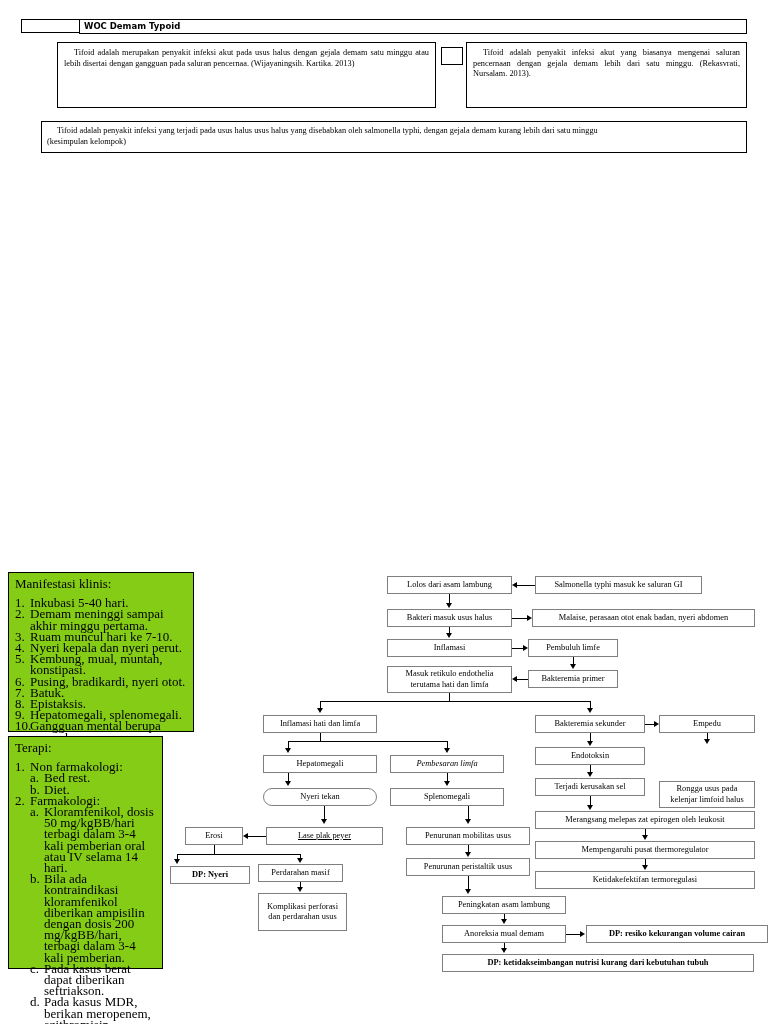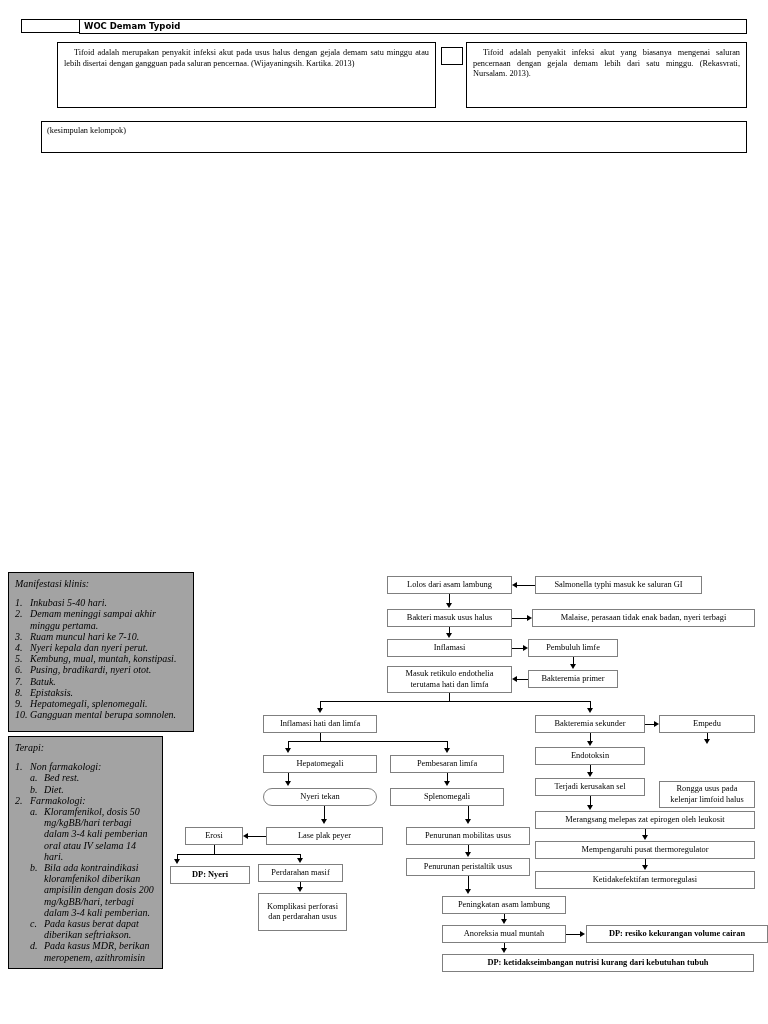--- a/index.html
+++ b/index.html
@@ -81,25 +81,24 @@
     line-height: 11px;
     padding: 3px 5px 2px 5px;
   }
   .indent-first { text-indent: 10px; display: block; }
 
   
   .side-box {
     position: absolute;
     border: 1px solid #000;
     box-sizing: border-box;
-    background: #a3a3a3;
-    font-size: 10px;
+    background: #84cc16;
+    font-size: 13px;
     line-height: 11.2px;
     padding: 5px 6px;
-    font-style: italic;
   }
   #manifestasi-box { left: 8px; top: 572px; width: 186px; height: 160px; }
   #terapi-box      { left: 8px; top: 736px; width: 155px; height: 233px; }
 
   .side-title { margin: 0 0 8px 0; }
 
   ol.num-list {
     list-style: none;
     margin: 0;
     padding: 0;
@@ -188,20 +187,21 @@
   <span class="indent-first">Tifoid adalah merupakan penyakit infeksi akut pada usus halus  dengan gejala demam  satu minggu atau lebih disertai dengan gangguan pada saluran pencernaa. (Wijayaningsih. Kartika. 2013)</span>
 </div>
 
 <div id="small-square"></div>
 
 <div class="def-box" id="def-right">
   <span class="indent-first">Tifoid adalah penyakit infeksi akut yang biasanya mengenai saluran pencernaan dengan gejala demam lebih dari satu minggu. (Rekasvrati, Nursalam. 2013).</span>
 </div>
 
 <div id="def-bottom">
+  <span class="indent-first">Tifoid adalah penyakit infeksi yang terjadi pada usus halus  usus halus yang disebabkan oleh salmonella typhi,  dengan gejala demam kurang lebih dari satu minggu</span>
   <span>(kesimpulan kelompok)</span>
 </div>
 
 <div class="side-box" id="manifestasi-box">
   <div class="side-title">Manifestasi klinis:</div>
   <ol class="num-list" id="manifestasi-list">
       <li><span class="mk">1.</span><span>Inkubasi 5-40 hari.</span></li>
       <li><span class="mk">2.</span><span>Demam meninggi sampai akhir minggu pertama.</span></li>
       <li><span class="mk">3.</span><span>Ruam muncul hari ke 7-10.</span></li>
       <li><span class="mk">4.</span><span>Nyeri kepala dan nyeri perut.</span></li>
@@ -226,56 +226,56 @@
           <li><span class="mk">b.</span><span>Bila ada kontraindikasi kloramfenikol diberikan ampisilin dengan dosis 200 mg/kgBB/hari, terbagi dalam 3-4 kali pemberian.</span></li>
           <li><span class="mk">c.</span><span>Pada kasus berat dapat diberikan seftriakson.</span></li>
           <li><span class="mk">d.</span><span>Pada kasus MDR, berikan meropenem, azithromisin</span></li>
         </ol></li>
     </ol>
 </div>
 
 <div class="node" style="left:535px; top:576px; width:167px; height:18px;">Salmonella typhi masuk ke saluran GI</div>
 <div class="node" style="left:387px; top:576px; width:125px; height:18px;">Lolos dari asam lambung</div>
 <div class="node" style="left:387px; top:609px; width:125px; height:18px;">Bakteri masuk usus halus</div>
-<div class="node" style="left:532px; top:609px; width:223px; height:18px;">Malaise, perasaan tidak enak badan, nyeri terbagi</div>
+<div class="node" style="left:532px; top:609px; width:223px; height:18px;">Malaise, perasaan otot enak badan, nyeri abdomen</div>
 <div class="node" style="left:387px; top:639px; width:125px; height:18px;">Inflamasi</div>
 <div class="node" style="left:528px; top:639px; width:90px;  height:18px;">Pembuluh limfe</div>
 <div class="node" style="left:387px; top:666px; width:125px; height:27px;">Masuk retikulo endothelia terutama hati dan limfa</div>
 <div class="node" style="left:528px; top:670px; width:90px;  height:18px;">Bakteremia primer</div>
 
 <div class="node" style="left:263px; top:715px; width:114px; height:18px;">Inflamasi hati dan limfa</div>
 <div class="node" style="left:535px; top:715px; width:110px; height:18px;">Bakteremia sekunder</div>
 <div class="node" style="left:659px; top:715px; width:96px;  height:18px;">Empedu</div>
 
 <div class="node" style="left:263px; top:755px; width:114px; height:18px;">Hepatomegali</div>
-<div class="node" style="left:390px; top:755px; width:114px; height:18px;">Pembesaran limfa</div>
+<div class="node" style="left:390px; top:755px; width:114px; height:18px;font-style:italic;">Pembesaran limfa</div>
 <div class="node" style="left:535px; top:747px; width:110px; height:18px;">Endotoksin</div>
 <div class="node" style="left:659px; top:745px; width:96px;  height:27px;margin-top:36px;">Rongga usus pada kelenjar limfoid halus</div>
 
 <div class="node" style="left:263px; top:788px; width:114px; height:18px;border-radius:9px;">Nyeri tekan</div>
 <div class="node" style="left:390px; top:788px; width:114px; height:18px;">Splenomegali</div>
 <div class="node" style="left:535px; top:778px; width:110px; height:18px;">Terjadi kerusakan sel</div>
 
 <div class="node" style="left:535px; top:811px; width:220px; height:18px;">Merangsang melepas zat epirogen oleh leukosit</div>
 
 <div class="node" style="left:185px; top:827px; width:58px;  height:18px;">Erosi</div>
-<div class="node" style="left:266px; top:827px; width:117px; height:18px;">Lase plak peyer</div>
+<div class="node" style="left:266px; top:827px; width:117px; height:18px;text-decoration:underline;">Lase plak peyer</div>
 <div class="node" style="left:406px; top:827px; width:124px; height:18px;text-align:right;">Penurunan mobilitas usus</div>
 
 <div class="node" style="left:535px; top:841px; width:220px; height:18px;">Mempengaruhi pusat thermoregulator</div>
 
 <div class="node bold" style="left:170px; top:866px; width:80px; height:18px;">DP: Nyeri</div>
 <div class="node" style="left:258px; top:864px; width:85px;  height:18px;">Perdarahan masif</div>
 <div class="node" style="left:406px; top:858px; width:124px; height:18px;">Penurunan peristaltik usus</div>
 
 <div class="node" style="left:535px; top:871px; width:220px; height:18px;">Ketidakefektifan termoregulasi</div>
 
 <div class="node" style="left:258px; top:893px; width:89px;  height:38px;">Komplikasi perforasi dan perdarahan usus</div>
 <div class="node" style="left:442px; top:896px; width:124px; height:18px;">Peningkatan asam lambung</div>
-<div class="node" style="left:442px; top:925px; width:124px; height:18px;">Anoreksia mual muntah</div>
+<div class="node" style="left:442px; top:925px; width:124px; height:18px;">Anoreksia mual demam</div>
 <div class="node bold" style="left:586px; top:925px; width:182px; height:18px;">DP: resiko kekurangan volume cairan</div>
 <div class="node bold" style="left:442px; top:954px; width:312px; height:18px;">DP: ketidakseimbangan nutrisi kurang dari kebutuhan tubuh</div>
 
 <div class="hline" style="left:517px; top:585px; width:18px;"></div>
 <div class="arrow-l" style="left:512px; top:582px;"></div>
 
 <div class="vline" style="left:449px; top:594px; height:10px;"></div>
 <div class="arrow-d" style="left:446px; top:603px;"></div>
 
 <div class="hline" style="left:512px; top:618px; width:15px;"></div>

